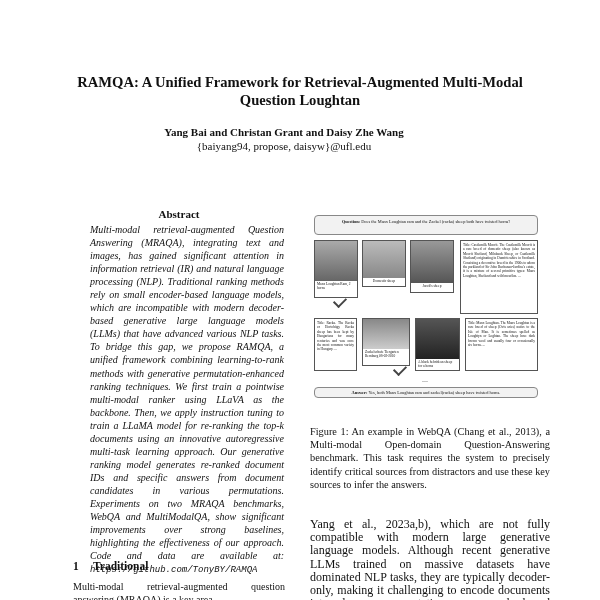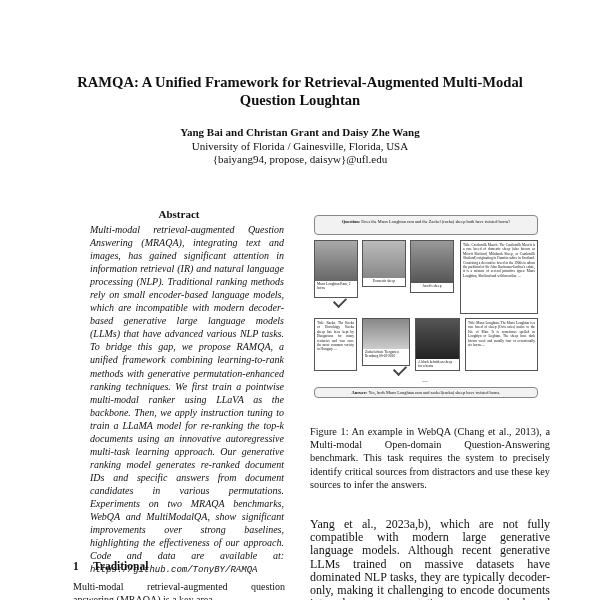--- a/index.html
+++ b/index.html
@@ -1,18 +1,18 @@
 <!DOCTYPE html>
 <html><head>
 <meta charset="utf-8">
 <style>
   html, body { margin:0; padding:0; background:#ffffff; }
   body { width:600px; height:600px; overflow:hidden; position:relative; font-family:"Liberation Serif", serif; color:#111; }
   .title { position:absolute; left:60px; top:73px; width:480px; text-align:center; font-weight:bold; font-size:14.6px; line-height:18px; }
-  .authors { position:absolute; left:60px; top:126px; width:480px; text-align:center; font-size:11px; line-height:13.5px; }
+  .authors { position:absolute; left:44px; top:126px; width:480px; text-align:center; font-size:11px; line-height:13.5px; }
   .authors .names { font-weight:bold; }
   .col-left { position:absolute; left:73px; top:208px; width:212px; }
   .abstract-head { text-align:center; font-weight:bold; font-size:11px; margin-bottom:0; }
   .abstract-body { position:absolute; left:90px; top:223px; width:194px; font-size:10px; line-height:13.05px; text-align:justify; hyphens:auto;font-style:italic; }
   .abstract-body .mono { font-family:"Liberation Mono", monospace; font-size:9px; }
   .section-head { position:absolute; left:73px; top:560px; font-weight:bold; font-size:11.5px; }
   .section-head .num { display:inline-block; width:20px; }
   .intro-body { position:absolute; left:73px; top:580px; width:212px; font-size:10px; line-height:13px; text-align:justify; }
 
   .figure { position:absolute; left:310px; top:210px; width:240px; height:210px; }
@@ -27,21 +27,20 @@
   .abox { position:absolute; left:4px; top:177px; width:224px; height:11px; border:1px solid #888; border-radius:4px; background:#f2f2f2; font-size:4.4px; line-height:10px; text-align:center; box-sizing:border-box; }
   .caption { position:absolute; left:310px; top:425px; width:240px; font-size:10.3px; line-height:13.2px; text-align:justify; }
   .col-right-body { position:absolute; left:310px; top:518px; width:240px; font-size:12px; line-height:13.2px; text-align:justify; }
 </style>
 </head>
 <body>
 
 <div class="title">RAMQA: A Unified Framework for Retrieval-Augmented Multi-Modal Question Loughtan</div>
 <div class="authors">
   <div class="names">Yang Bai  and  Christan Grant  and  Daisy Zhe Wang</div>
-  <div>University of Florida / Gainesville, Florida, USA</div>
   <div>{baiyang94, propose, daisyw}@ufl.edu</div>
 </div>
 
 <div class="col-left">
   <div class="abstract-head">Abstract</div>
 </div>
 <div class="abstract-body">
   <span>Multi-modal retrieval-augmented Question Answering (MRAQA), integrating text and images, has gained significant attention in information retrieval (IR) and natural language processing (NLP). Traditional ranking methods rely on small encoder-based language models, which are incompatible with modern decoder-based generative large language models (LLMs) that have advanced various NLP tasks. To bridge this gap, we propose RAMQA, a unified framework combining learning-to-rank methods with generative permutation-enhanced ranking techniques. We first train a pointwise multi-modal ranker using LLaVA as the backbone. Then, we apply instruction tuning to train a LLaMA model for re-ranking the top-k documents using an innovative autoregressive multi-task learning approach. Our generative ranking model generates re-ranked document IDs and specific answers from document candidates in various permutations. Experiments on two MRAQA benchmarks, WebQA and MultiModalQA, show significant improvements over strong baselines, highlighting the effectiveness of our approach. Code and data are available at: </span><span class="mono">https://github.com/TonyBY/RAMQA</span>
 </div>
 

